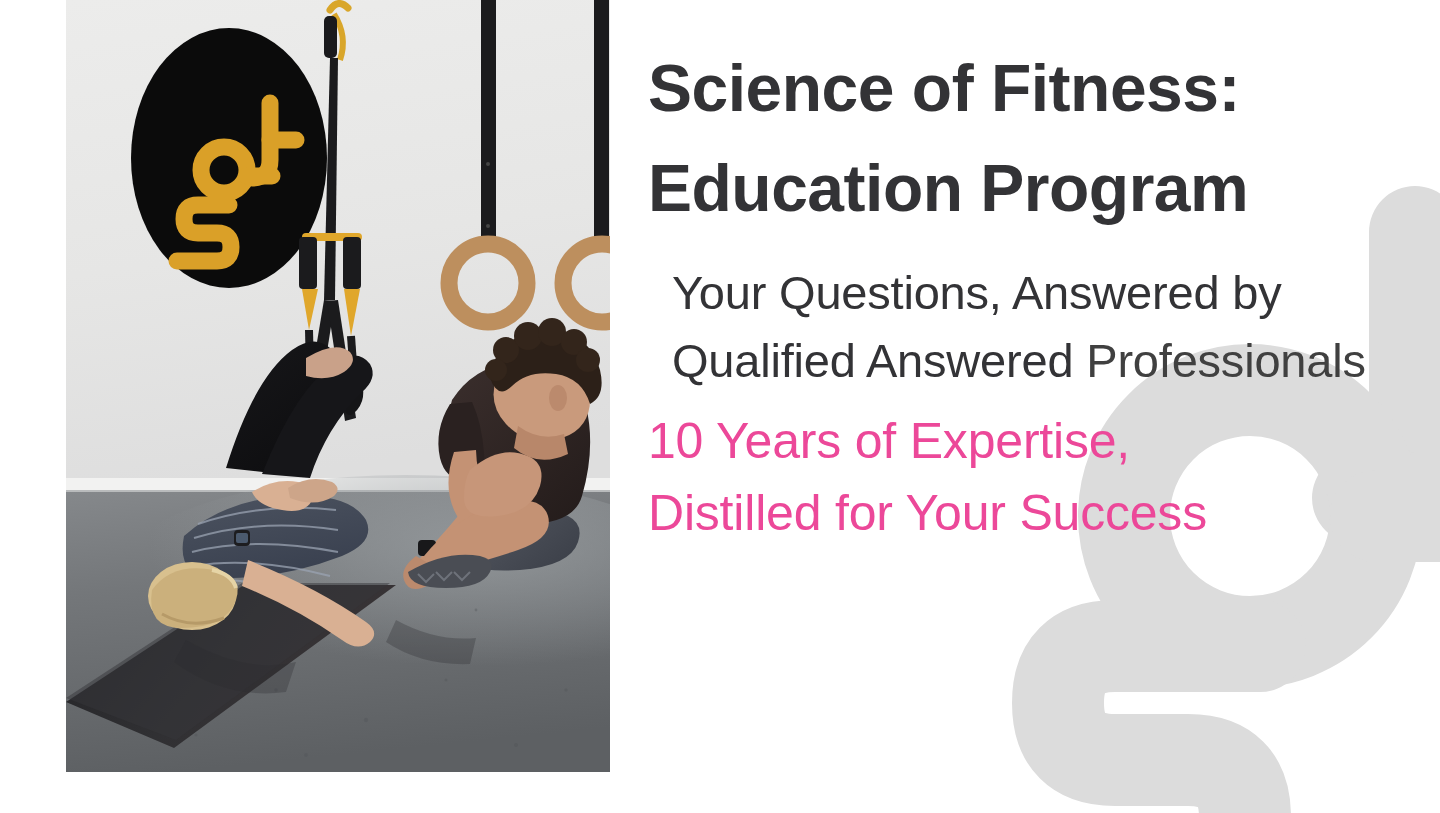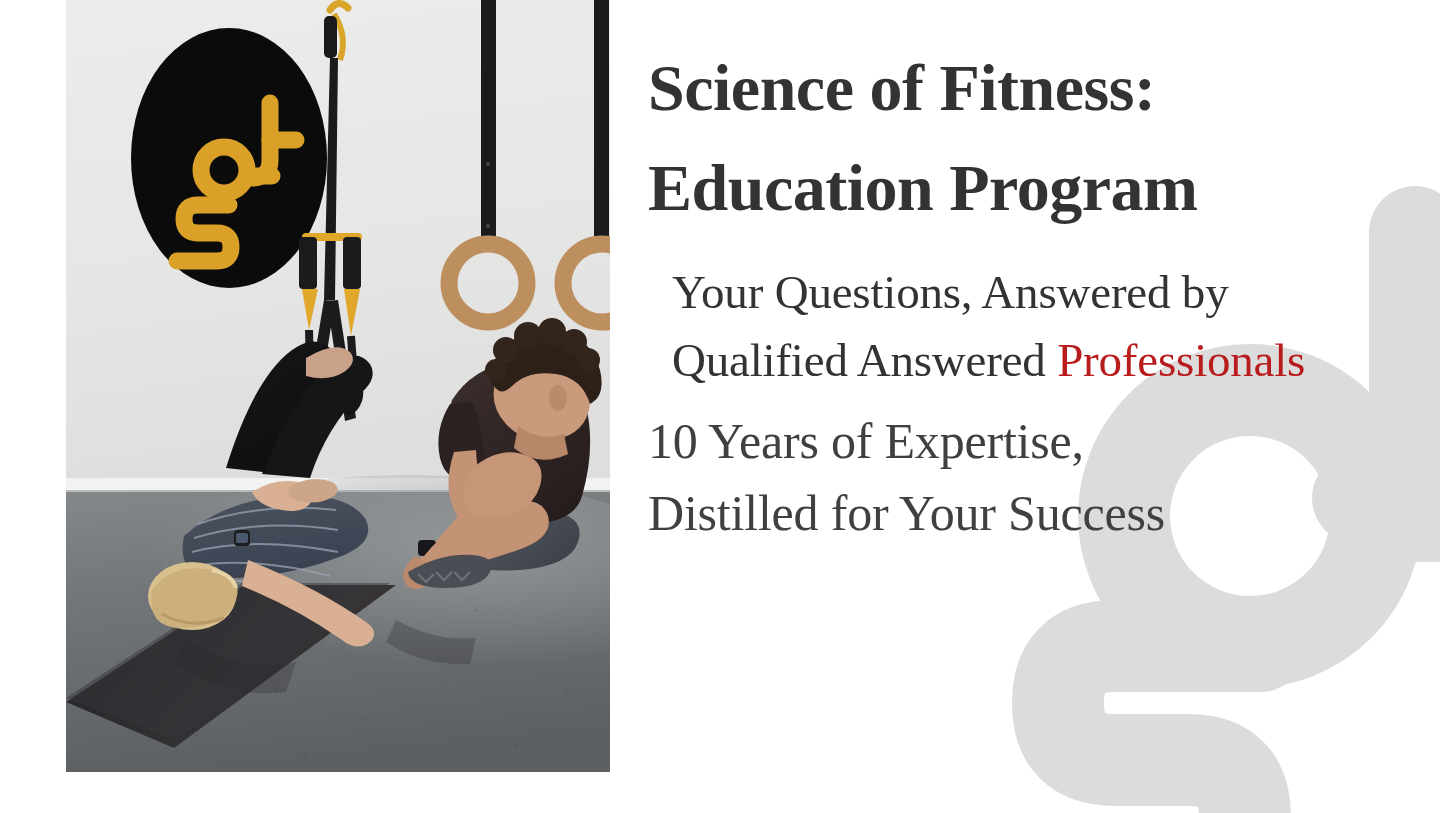--- a/index.html
+++ b/index.html
@@ -9,21 +9,20 @@
   }
   body {
     font-family: "Liberation Sans", sans-serif;
   }
   .slide {
     position: relative;
     width: 1440px;
     height: 813px;
     background: #ffffff;
     overflow: hidden;
-    font-family: Liberation Serif, serif;
   }
 
   
   .watermark {
     position: absolute;
     left: 960px;
     top: 186px;
     width: 520px;
     height: 660px;
     z-index: 0;
@@ -73,33 +72,33 @@
     top: 243px;
     left: 8px;
     width: 700px;
     margin: 16px;
     font-size: 47px;
     line-height: 1.44;
     font-weight: 400;
     letter-spacing: -0.2px;
     color: #333336;
   }
-  .subhead .accent { color: #b91c1c; }
+  .subhead .accent { color: #404040; }
 
   .tagline {
     position: absolute;
     top: 405px;
     left: 0;
     width: 700px;
     margin: 0;
     font-size: 50px;
     line-height: 1.44;
     font-weight: 400;
     letter-spacing: -0.2px;
-    color: #404040;
+    color: #ec4899;
     white-space: pre-line;
   }
 </style>
 </head>
 <body>
 
 <div class="slide">
 
   <div class="watermark">
     <svg viewBox="0 0 520 660" xmlns="http://www.w3.org/2000/svg" aria-hidden="true">

